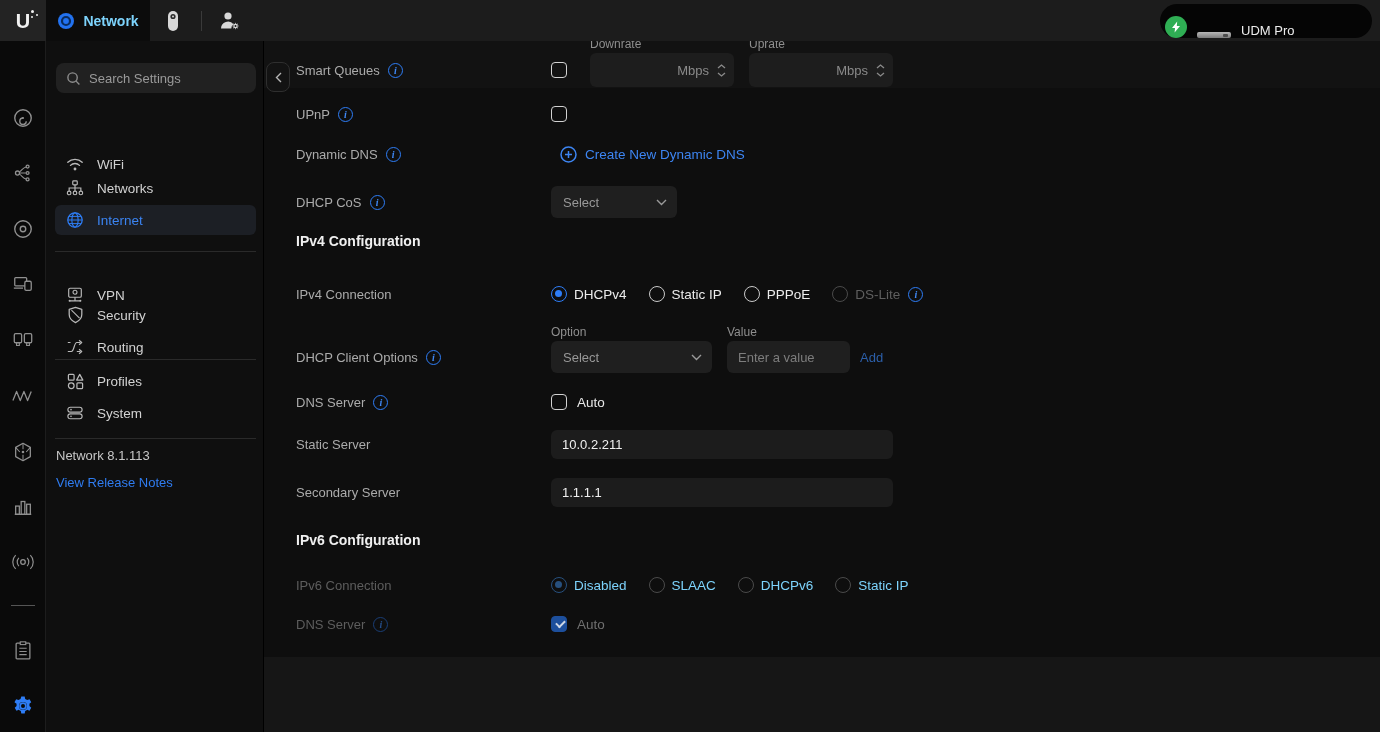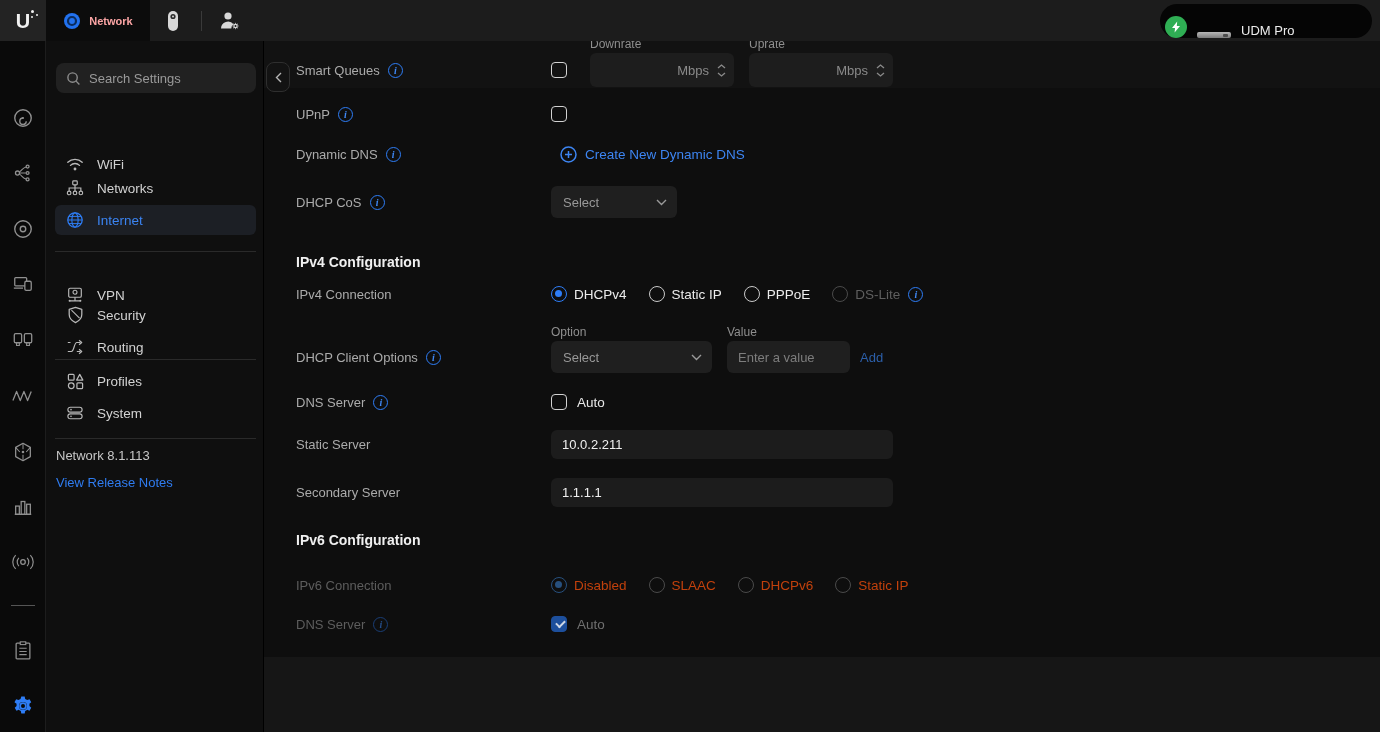--- a/index.html
+++ b/index.html
@@ -7,21 +7,21 @@
   body { font-family:"Liberation Sans", sans-serif; }
   .app { position:relative; width:1380px; height:732px; overflow:hidden; background:#161616; }
 
   
   .topbar { position:absolute; left:0; top:0; right:0; height:41px; background:#1c1c1c; z-index:6; }
   .logo-box { position:absolute; left:0; top:0; width:46px; height:41px; background:#232323; display:flex; align-items:center; justify-content:center; }
   .ulogo { color:#f2f2f2; font-size:20px; font-weight:bold; position:relative; line-height:1; }
   .ulogo i { position:absolute; width:3px; height:3px; background:#f2f2f2; border-radius:50%; }
   .ulogo i.d1 { right:-4px; top:-1px; } .ulogo i.d2 { right:-8px; top:3px; width:2px; height:2px; } .ulogo i.d3 { right:-3px; top:5px; width:2px; height:2px; }
   .tab-network { position:absolute; left:46px; top:0; width:104px; height:41px; background:#0c0c0c; display:flex; align-items:center; justify-content:center; gap:8px; cursor:pointer; }
-  .tab-network .tlabel { color:#fca5a5; font-size:11px; font-weight:600; }
+  .tab-network .tlabel { color:#7dd3fc; font-size:14px; font-weight:600; }
   .tab-icons { position:absolute; left:150px; top:0; height:41px; display:flex; align-items:center; }
   .icon-tab { width:46px; height:41px; display:flex; align-items:center; justify-content:center; color:#d6d6d6; }
   .vdivider { width:1px; height:20px; background:#3a3a3a; margin:0 5px; }
   .device-pill { position:absolute; right:8px; top:4px; height:34px; background:#050505; border-radius:17px; display:flex; align-items:flex-end; padding:0 18px 0 5px; gap:10px; min-width:212px; cursor:pointer; }
   .pwr-dot { width:22px; height:22px; border-radius:50%; background:#2fae54; display:flex; align-items:center; justify-content:center; }
   .udm-thumb { width:34px; height:6px; border-radius:2px; background:linear-gradient(180deg,#b8b8b8,#7c7c7c); position:relative; }
   .udm-thumb::after { content:""; position:absolute; right:3px; top:1.5px; width:5px; height:3px; background:#4d4d4d; border-radius:1px; }
   .device-pill .dname { color:#ececec; font-size:13px; }
 
   
@@ -78,21 +78,21 @@
 
   .radio-opt { display:inline-flex; align-items:center; gap:7px; margin-right:22px; cursor:pointer; }
   .radio { width:16px; height:16px; border-radius:50%; border:1.5px solid #c9c9c9; flex:none; position:relative; }
   .radio.sel { border-color:#2e7df6; }
   .radio.sel::after { content:""; position:absolute; left:3px; top:3px; width:7px; height:7px; border-radius:50%; background:#2e7df6; }
   .radio.dis { border-color:#4a4a4a; }
   .radio.sel-dim { border-color:#27507e; }
   .radio.sel-dim::after { content:""; position:absolute; left:3px; top:3px; width:7px; height:7px; border-radius:50%; background:#27507e; }
   .radio-text { color:#ececec; font-size:13.5px; }
   .radio-text.dis { color:#5f5f5f; }
-  .radio-text.dim { color:#c2410c; }
+  .radio-text.dim { color:#7dd3fc; }
   svg { display:block; }
 </style>
 </head>
 <body>
 
 <div class="app">
 
   <div class="content-panel">
     <div class="row-hover-band"></div>
 
@@ -157,21 +157,21 @@
         <span class="info-icon"></span>
       </div>
       <div class="select-box" style="width:126px;">
         <span>Select</span>
         <svg width="11" height="7" viewBox="0 0 11 7">
             <path d="M1 1 L5.5 5.5 L10 1" stroke="#9a9a9a" stroke-width="1.4" fill="none"></path>
           </svg>
       </div>
     </div>
 
-    <div class="fheading" style="top:213px;text-align:right;">IPv4 Configuration</div>
+    <div class="fheading" style="top:192px;text-align:right;">IPv4 Configuration</div>
 
     <div class="frow" style="top:244px; height:18px;">
       <div class="flabel">
         <span>IPv4 Connection</span>
       </div>
       <span class="radio-opt">
         <span class="radio sel"></span>
         <span class="radio-text">DHCPv4</span>
       </span>
       <span class="radio-opt">

